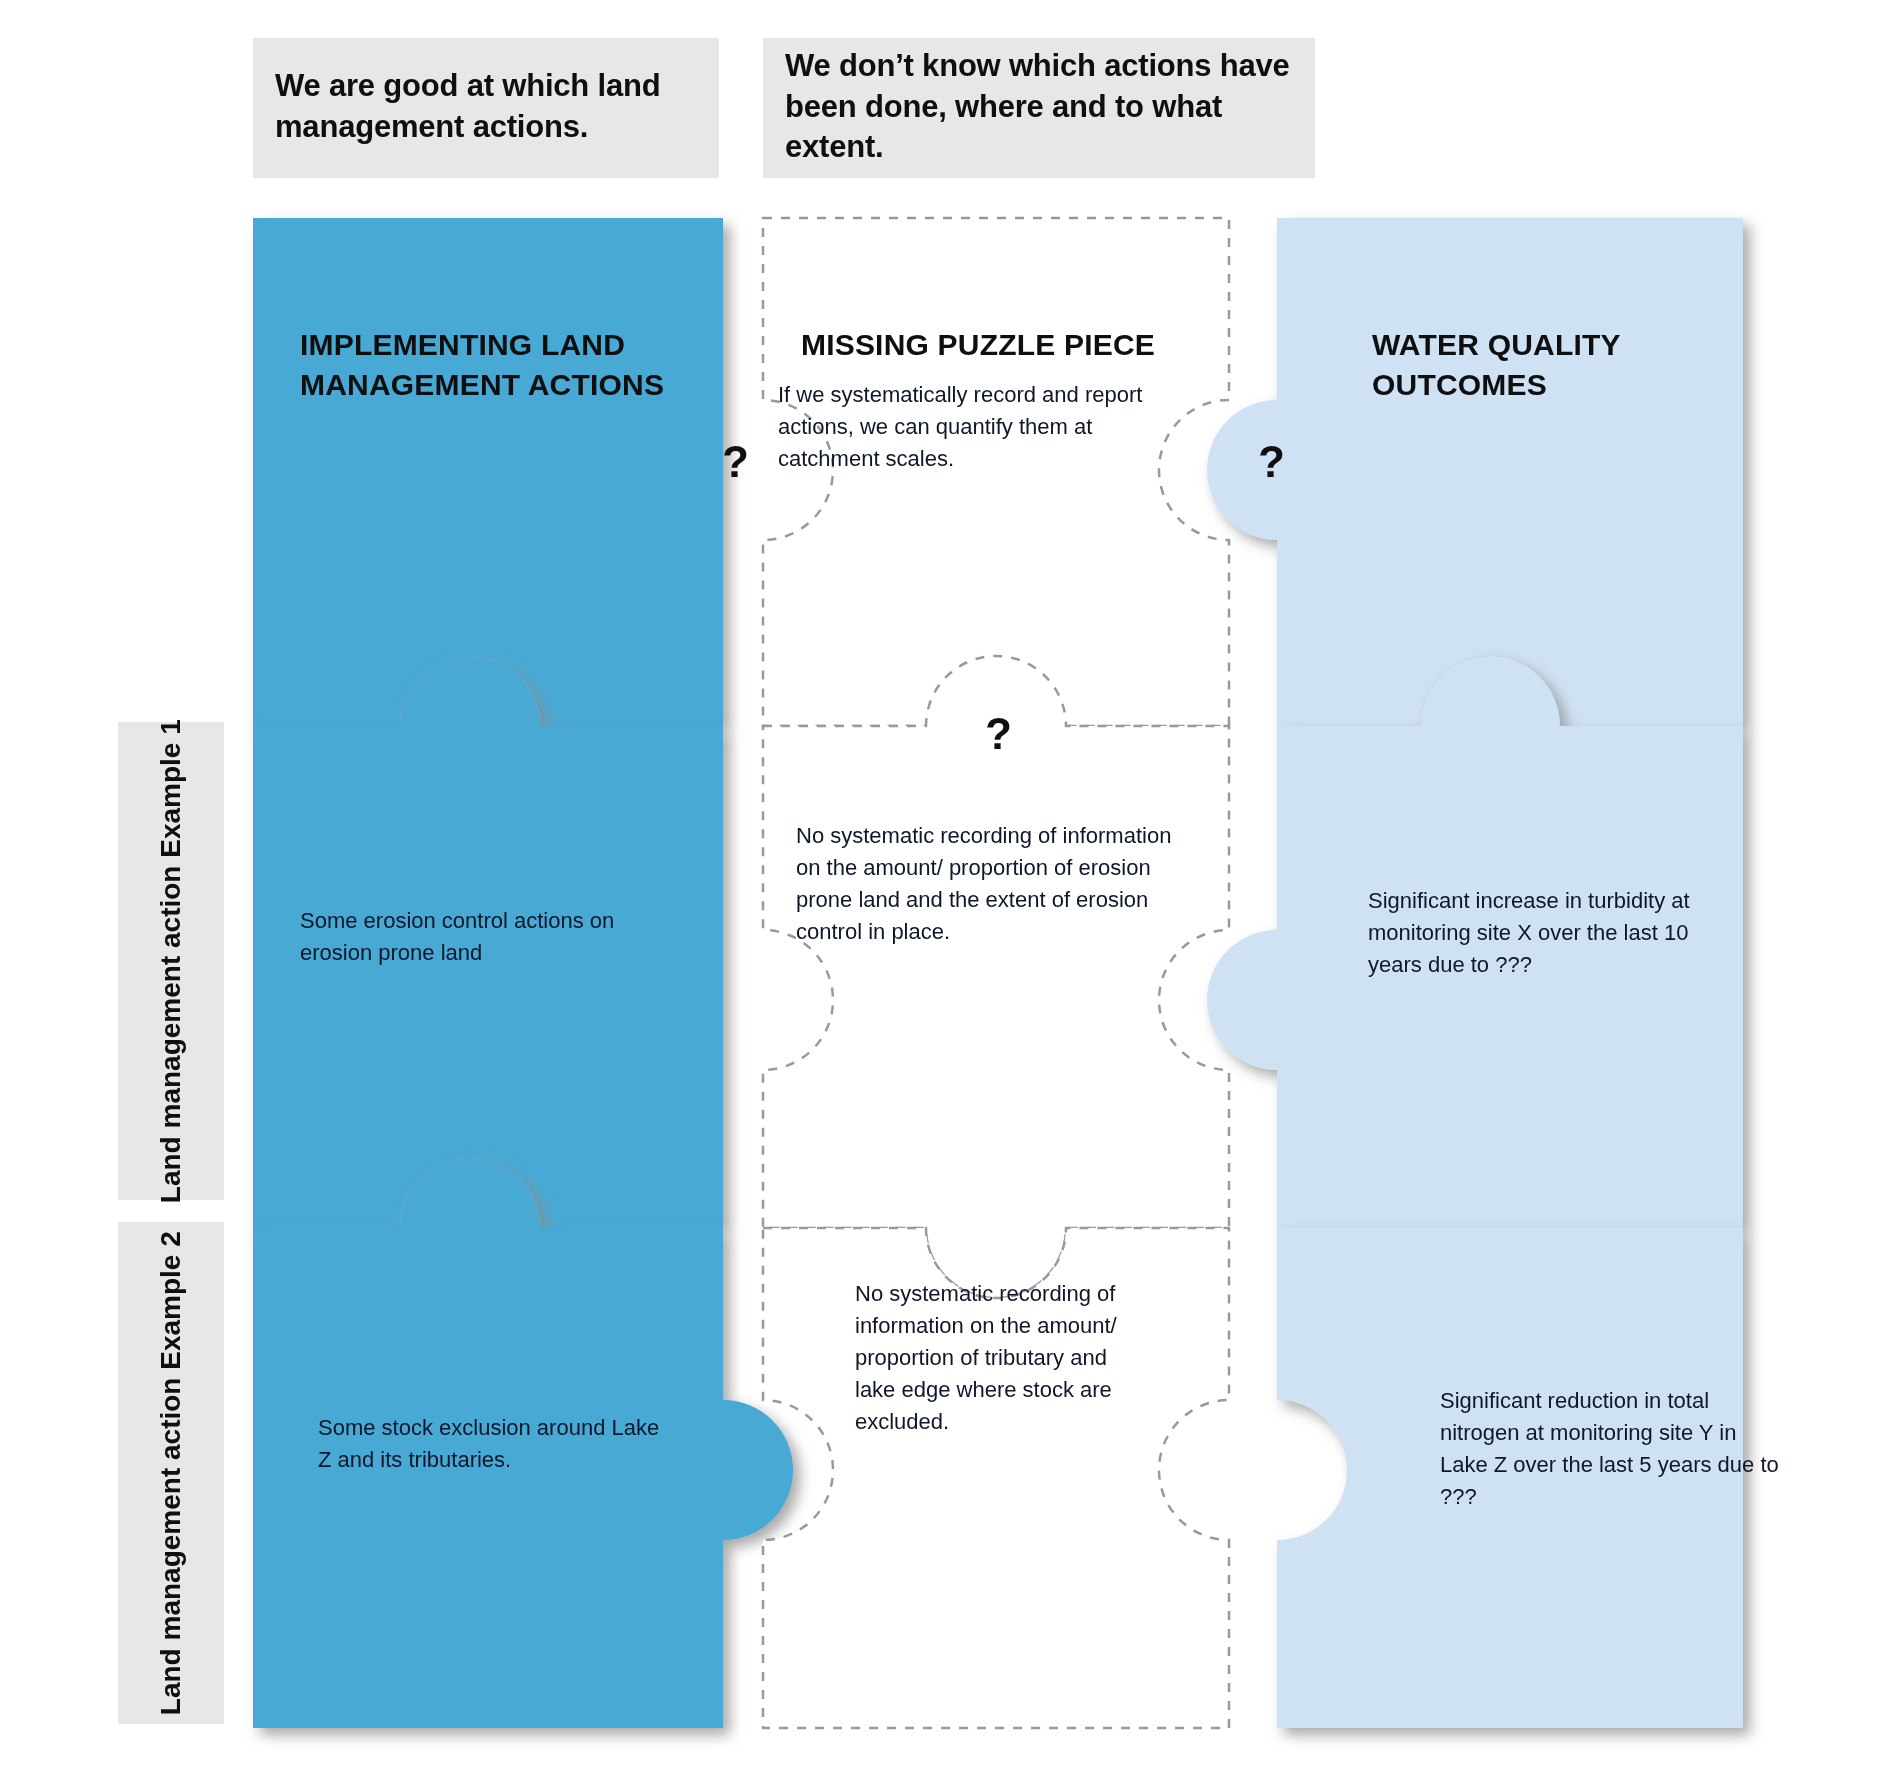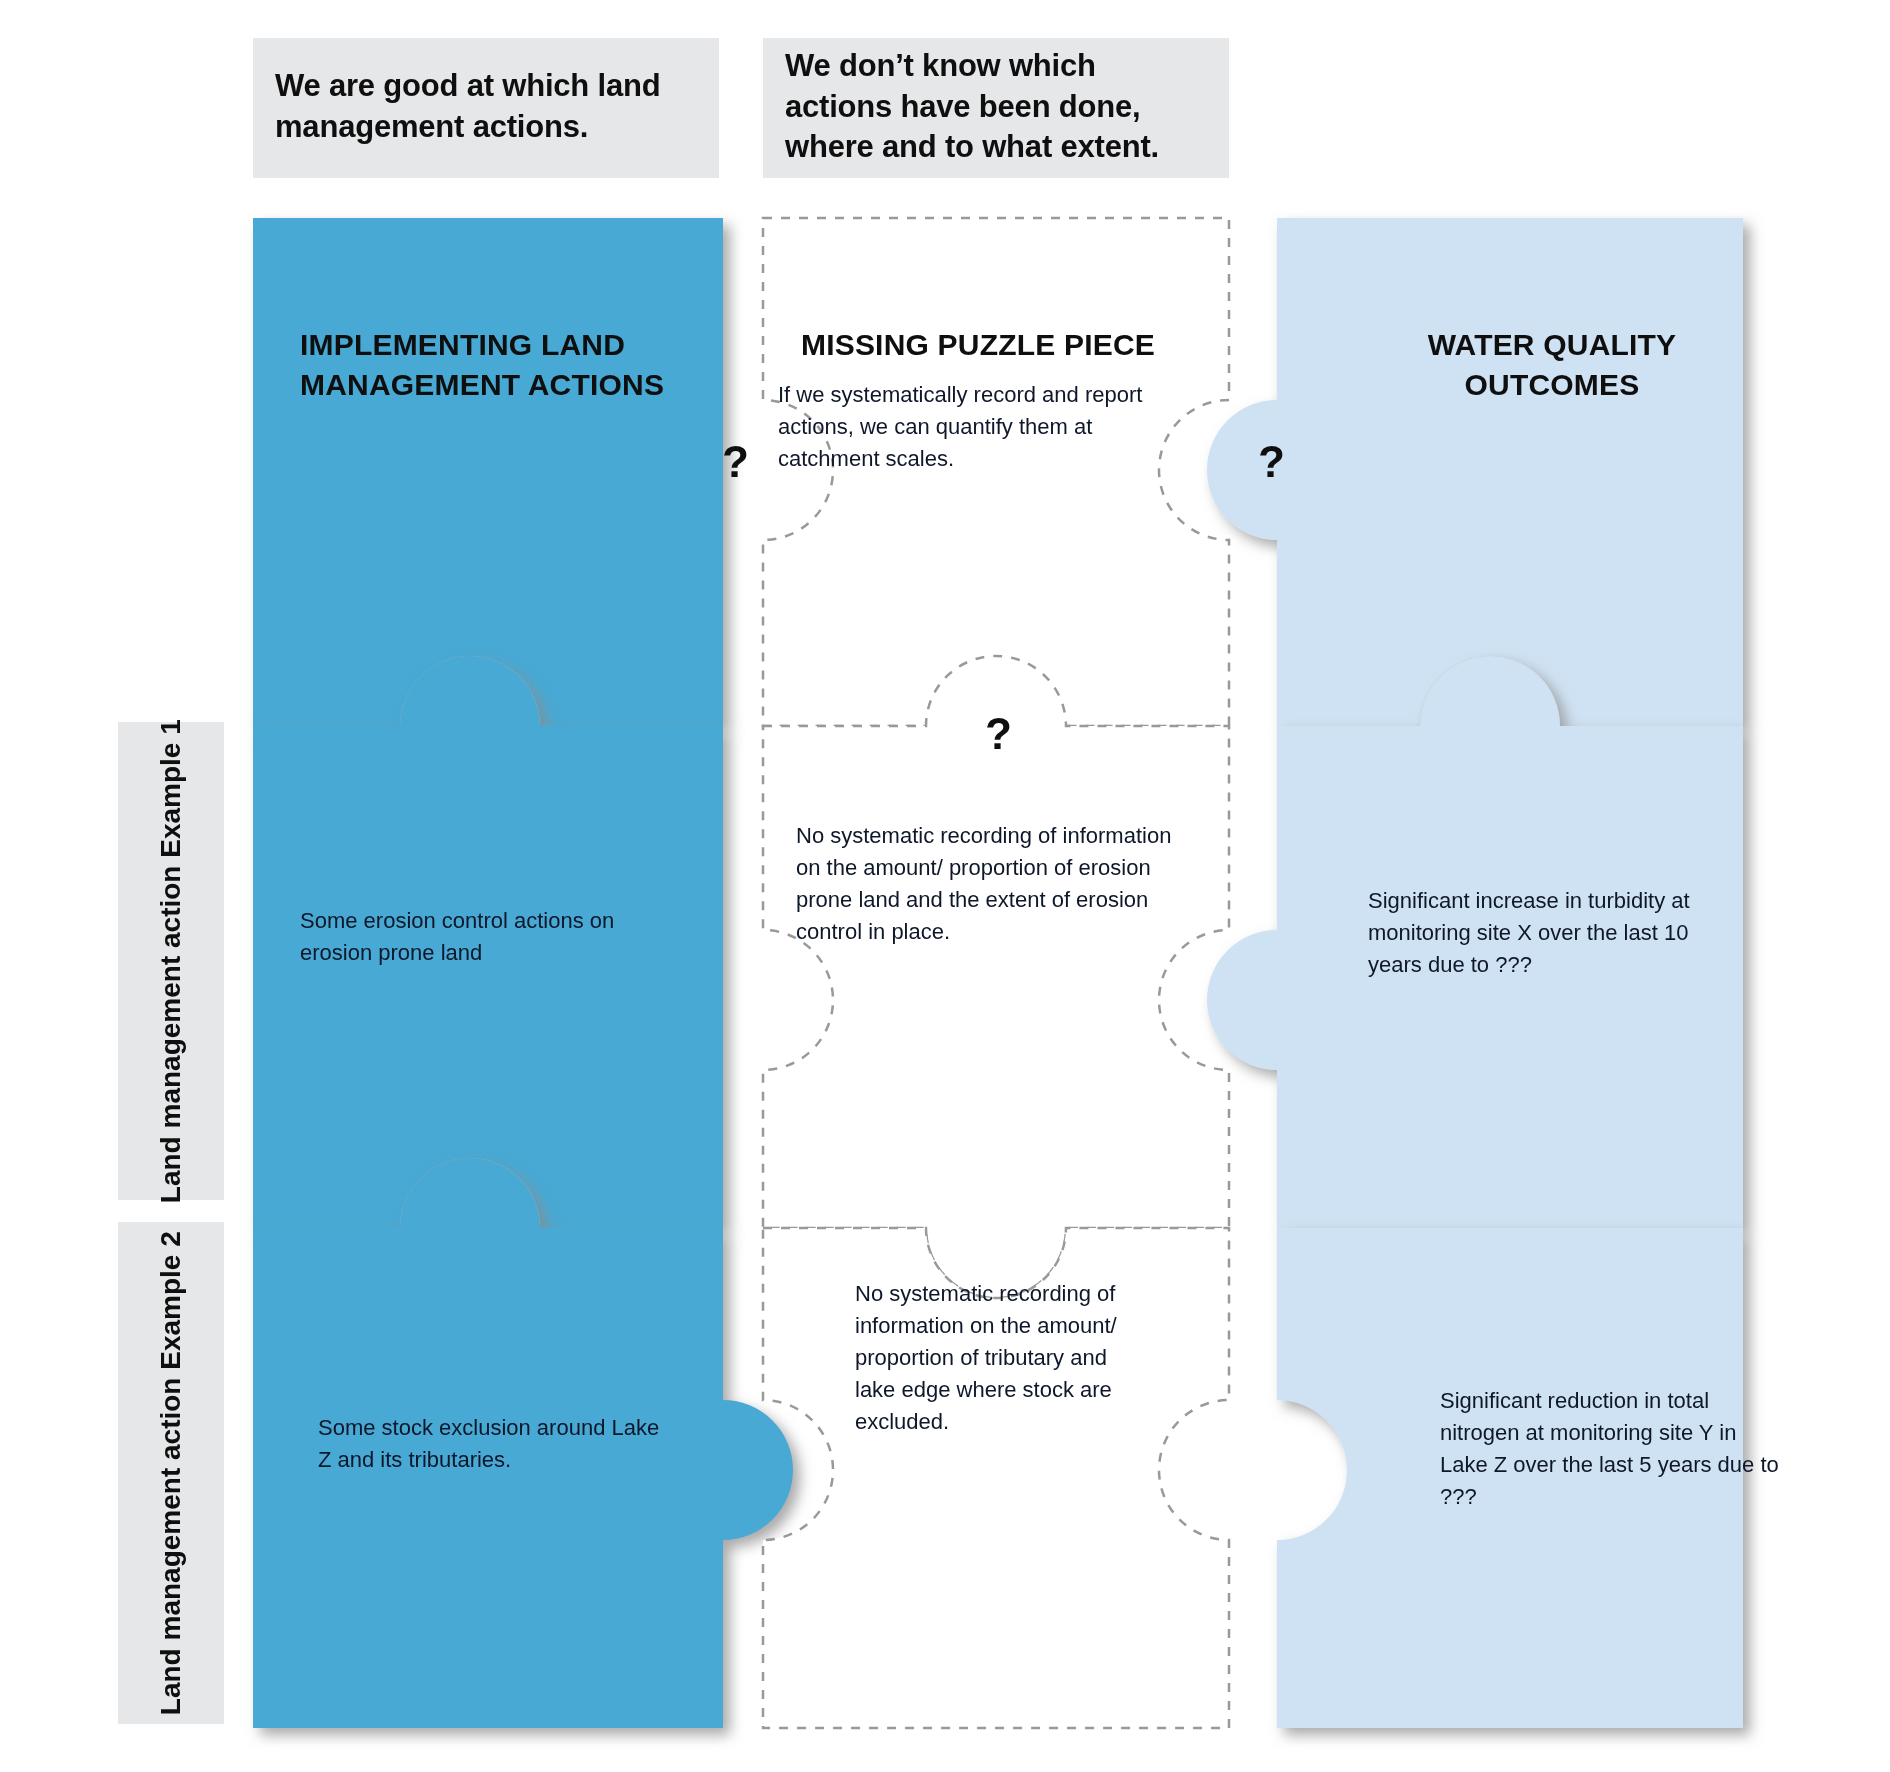--- a/index.html
+++ b/index.html
@@ -31,21 +31,21 @@
     align-items: center;
   }
   .col-header .hdr-text {
     font-weight: bold;
     font-size: 31px;
     line-height: 1.32;
     color: #0f0f0f;
     letter-spacing: -0.2px;
   }
   #hdr-1 { left: 253px; top: 38px;  width: 466px; height: 140px; }
-  #hdr-2 { left: 763px; top: 38px;  width: 466px; height: 140px; }
+  #hdr-2 { left: 763px; top: 38px;  width: 552px; height: 140px; }
   #hdr-3 { left: 1277px; top: 38px; width: 466px; height: 140px; }
 
   
   .row-label {
     position: absolute;
     background: #e6e7e8;
     display: flex;
     align-items: center;
     justify-content: center;
   }
@@ -218,21 +218,21 @@
 
   <div class="piece-text" style="left:300px; top:325px; width:400px;">
     <div class="piece-title">IMPLEMENTING LAND MANAGEMENT ACTIONS</div>
   </div>
 
   <div class="piece-text" style="left:778px; top:325px; width:400px;">
     <div class="piece-title center">MISSING PUZZLE PIECE</div>
     <div class="piece-body">If we systematically record and report actions, we can quantify them at catchment scales.</div>
   </div>
 
-  <div class="piece-text" style="left:1372px; top:325px; width:360px;text-align:center;">
+  <div class="piece-text" style="left:1372px; top:325px; width:360px;">
     <div class="piece-title">WATER QUALITY OUTCOMES</div>
   </div>
 
   <div class="piece-text" style="left:300px; top:905px; width:350px;">
     <div class="piece-body">Some erosion control actions on erosion prone land</div>
   </div>
 
   <div class="piece-text" style="left:796px; top:820px; width:390px;">
     <div class="piece-body">No systematic recording of information on the amount/ proportion of erosion prone land and the extent of erosion control in place.</div>
   </div>

